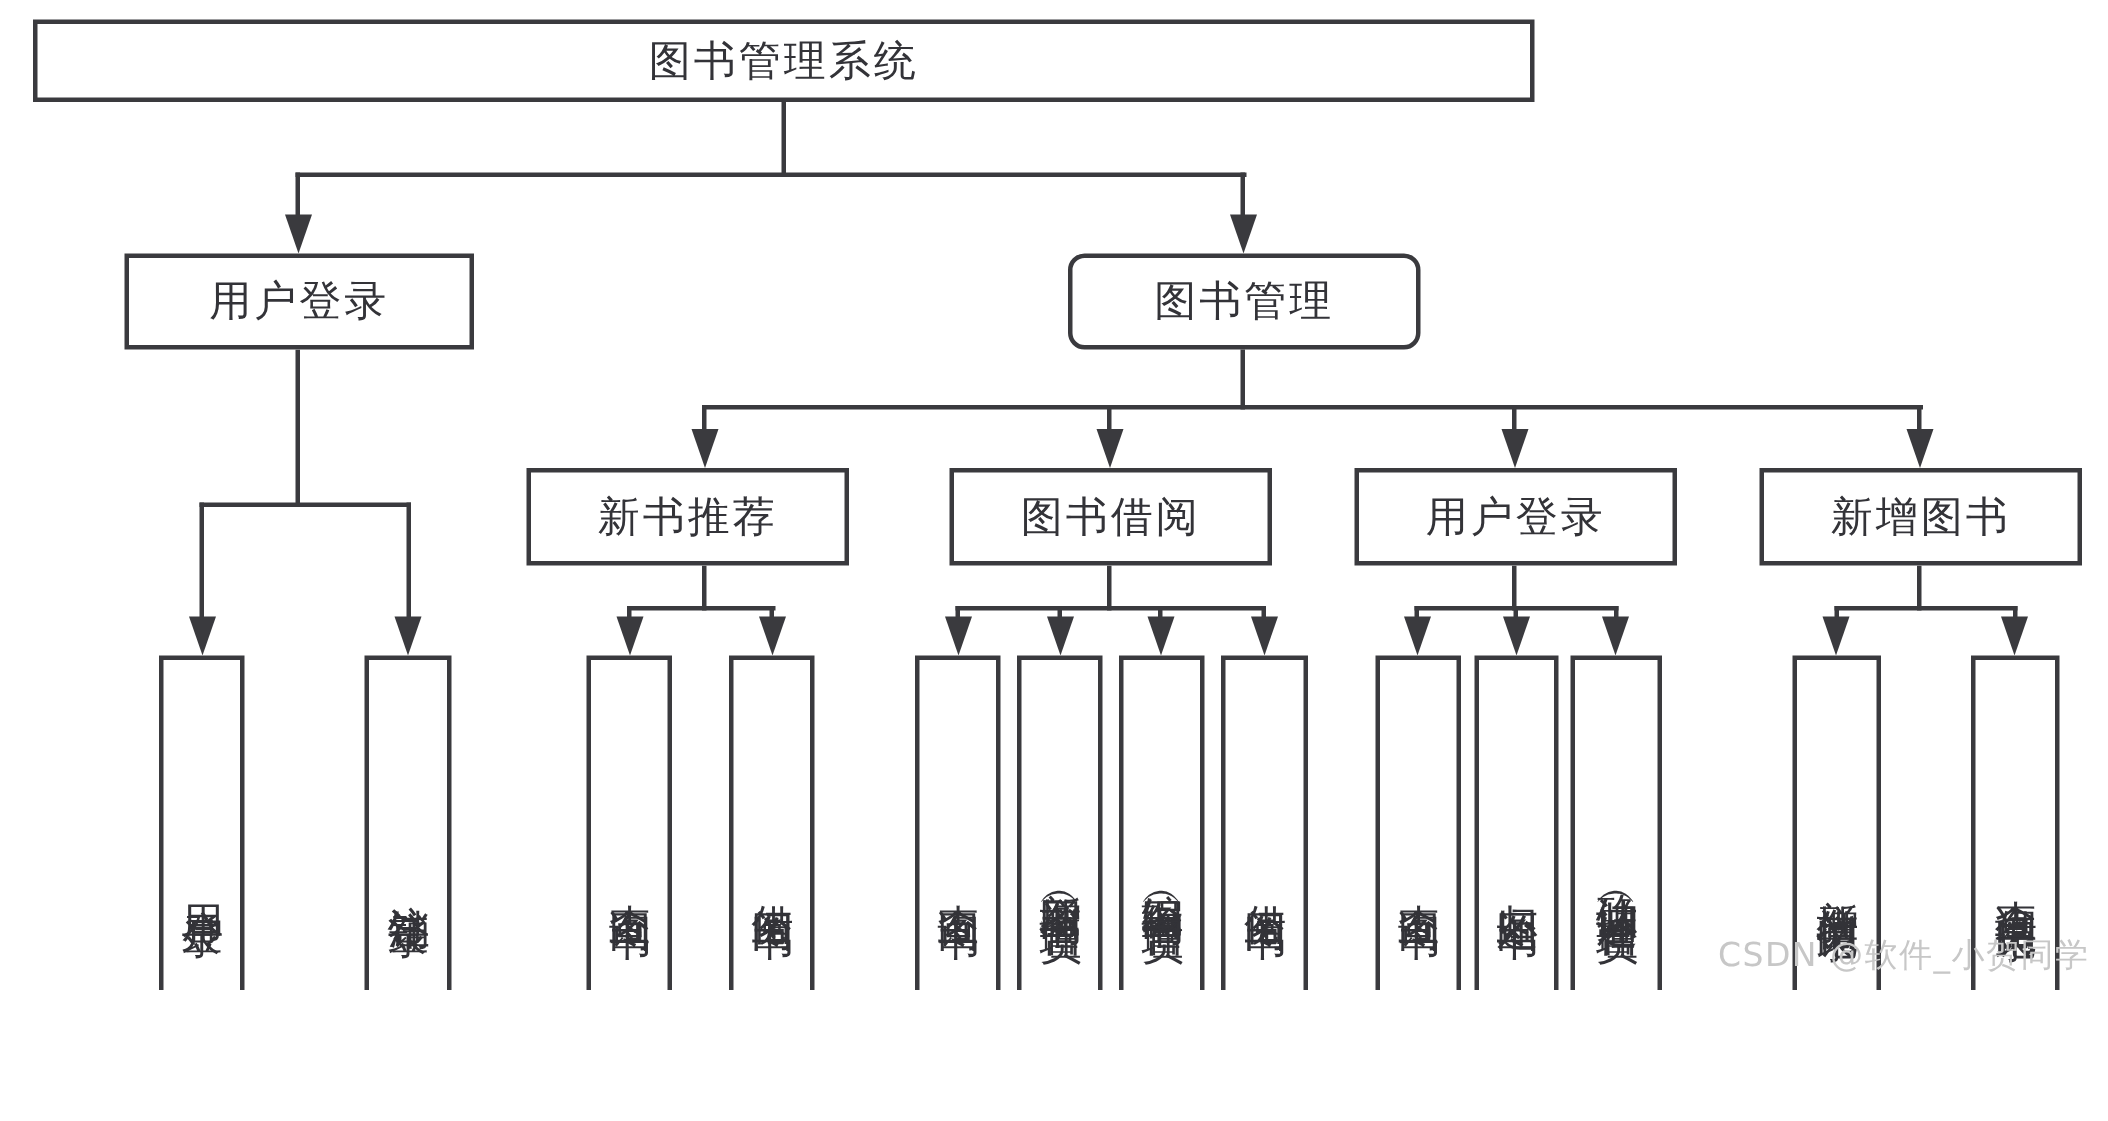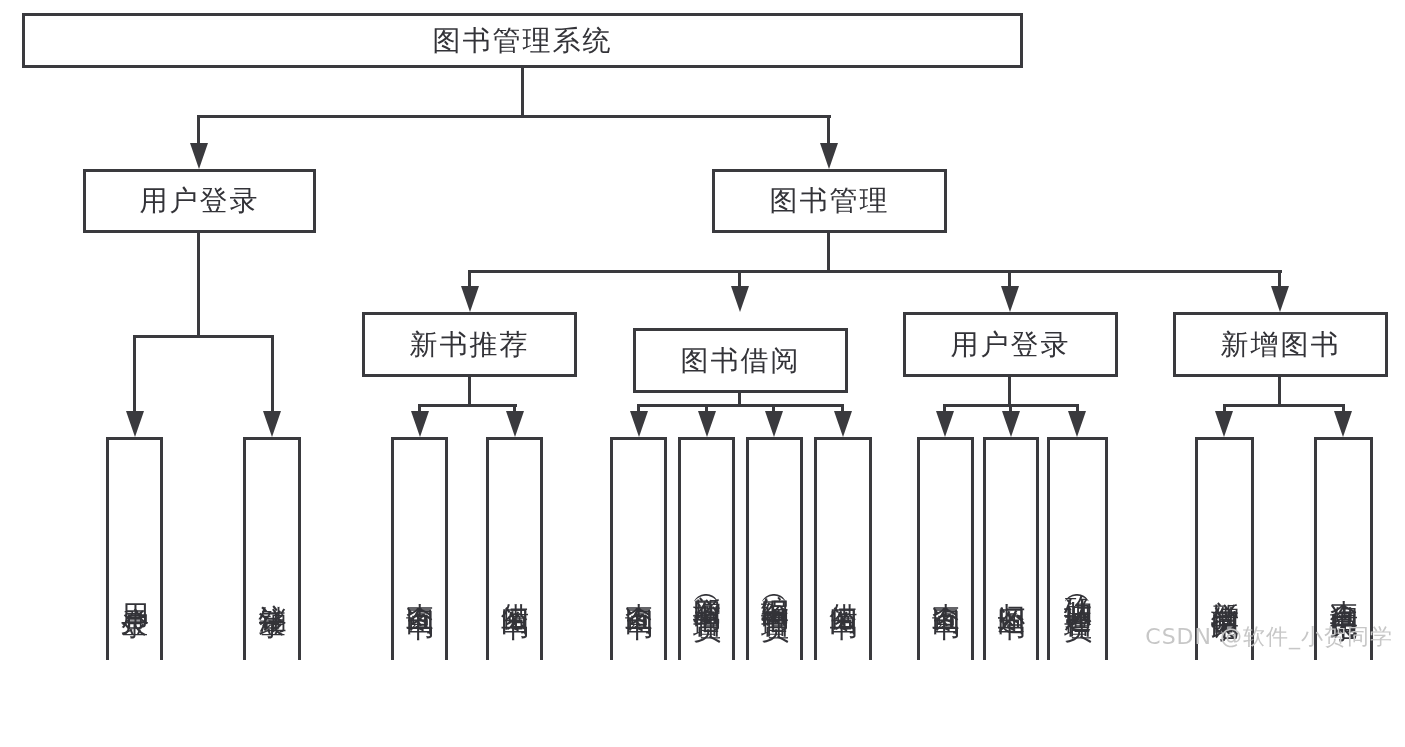--- a/index.html
+++ b/index.html
@@ -118,27 +118,27 @@
       <div class="arrow" style="left: 1215px; top: 411px;"></div>
       <div class="arrow" style="left: 1334px; top: 411px;"></div>
     </div>
   <div>
       <div class="node h" style="left: 22px; top: 13px; width: 1001px; height: 55px;">
         <span>图书管理系统</span>
       </div>
       <div class="node h" style="left: 83px; top: 169px; width: 233px; height: 64px;">
         <span>用户登录</span>
       </div>
-      <div class="node h" style="left: 712px; top: 169px; width: 235px; height: 64px;">
+      <div class="node h" style="left: 712px; top: 169px; width: 235px; height: 64px; border-radius: 11px;">
         <span>图书管理</span>
       </div>
-      <div class="node h" style="left: 362px; top: 312px; width: 215px; height: 65px;">
+      <div class="node h" style="left: 351px; top: 312px; width: 215px; height: 65px;">
         <span>新书推荐</span>
       </div>
-      <div class="node h" style="left: 633px; top: 328px; width: 215px; height: 65px; text-align: center;">
+      <div class="node h" style="left: 633px; top: 312px; width: 215px; height: 65px; text-align: center;">
         <span>图书借阅</span>
       </div>
       <div class="node h" style="left: 903px; top: 312px; width: 215px; height: 65px;">
         <span>用户登录</span>
       </div>
       <div class="node h" style="left: 1173px; top: 312px; width: 215px; height: 65px;">
         <span>新增图书</span>
       </div>
       <div class="node v" style="left: 106px; top: 437px; width: 57px; height: 299px;">
         <span>用户登录</span>

